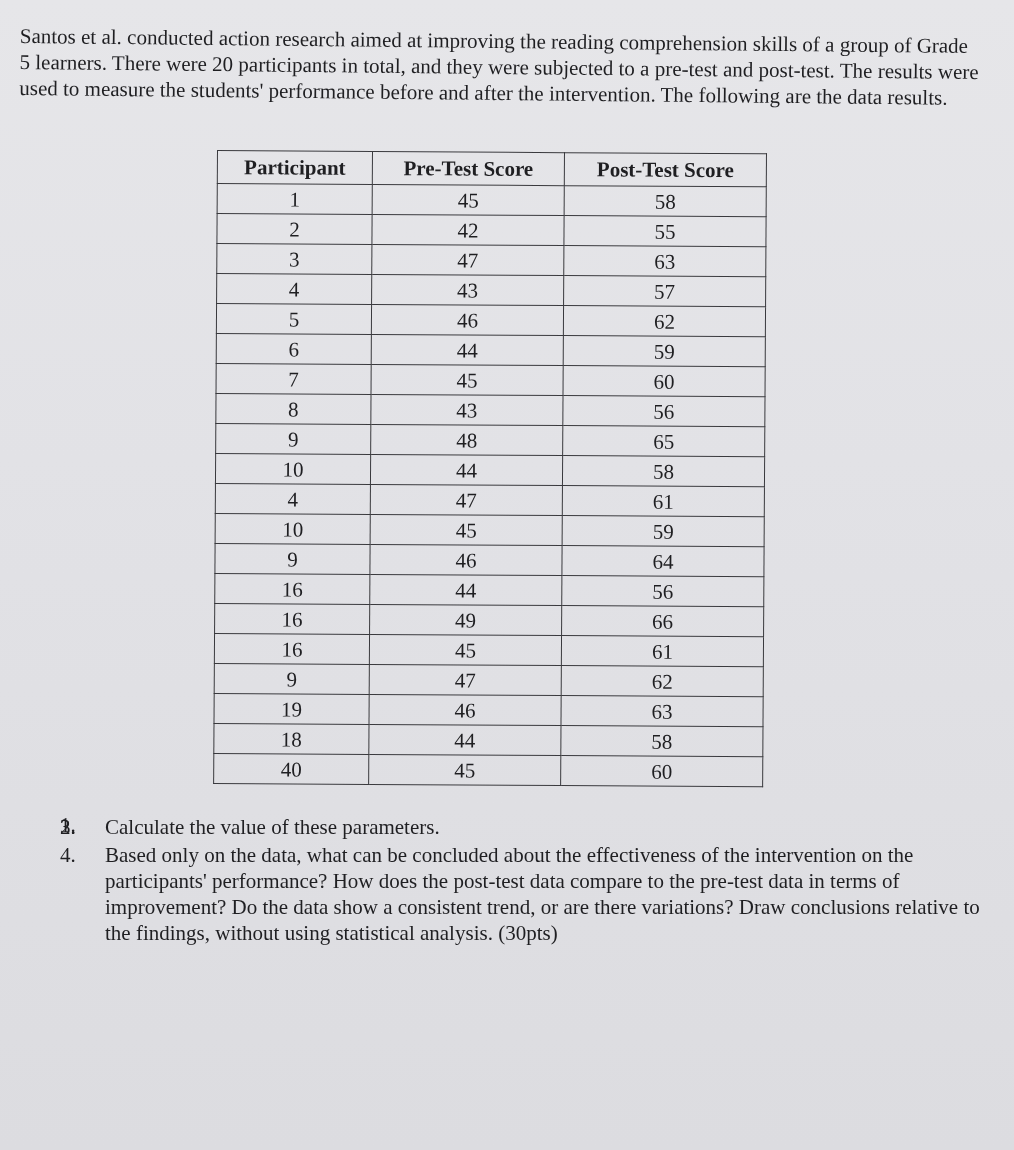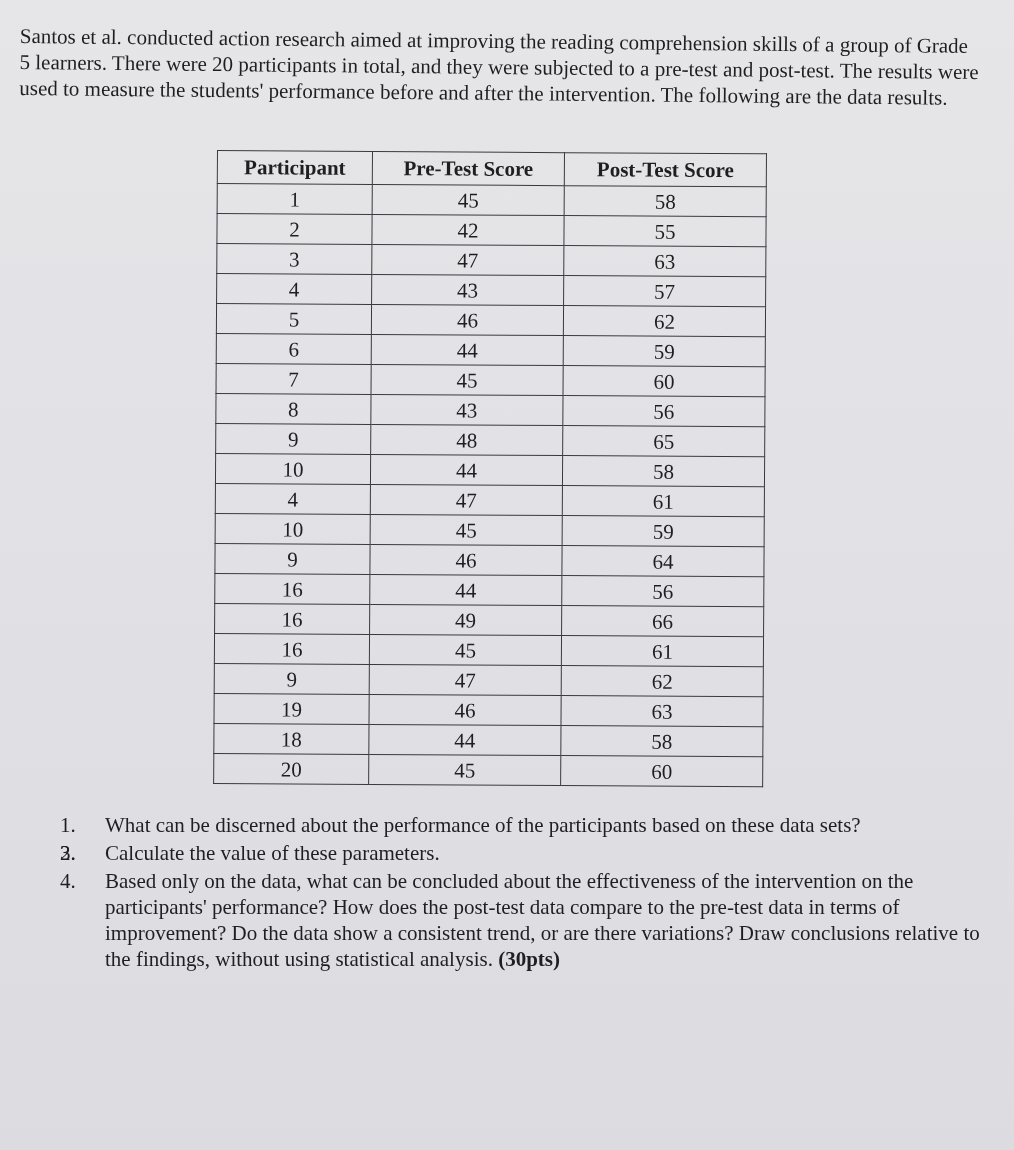--- a/index.html
+++ b/index.html
@@ -35,21 +35,21 @@
     col.c1 { width: 155px; }
     col.c2 { width: 192px; }
     col.c3 { width: 202px; }
     .questions {
       position: absolute; left: 60px; top: 812px; width: 930px;
       font-size: 21px; line-height: 26px;
       margin: 0; padding: 0; list-style: none;
     }
     .questions li { position: relative; padding-left: 45px; margin-bottom: 2px; }
     .qnum { position: absolute; left: 0; top: 0; }
-    .pts { font-weight: bold; }
+    .pts { font-weight: normal; }
   </style>
 </head>
 <body>
 
 <p class="intro">Santos et al. conducted action research aimed at improving the reading comprehension skills of a group of Grade 5 learners. There were 20 participants in total, and they were subjected to a pre-test and post-test. The results were used to measure the students' performance before and after the intervention. The following are the data results.</p>
 
 <div class="table-wrap">
   <table>
     <colgroup>
         <col class="c1">
@@ -153,26 +153,26 @@
           <td>19</td>
           <td>46</td>
           <td>63</td>
         </tr>
         <tr>
           <td>18</td>
           <td>44</td>
           <td>58</td>
         </tr>
         <tr>
-          <td>20</td>
+          <td>40</td>
           <td>45</td>
           <td>60</td>
         </tr>
       </tbody>
   </table>
 </div>
 
 <ol class="questions" id="questions">
-    <li><span class="qnum">1.</span><span>What can be discerned about the performance of the participants based on these data sets?</span></li>
+    <li><span class="qnum">1.</span></li>
     <li><span class="qnum">2.</span></li>
     <li><span class="qnum">3.</span><span>Calculate the value of these parameters.</span></li>
     <li><span class="qnum">4.</span><span>Based only on the data, what can be concluded about the effectiveness of the intervention on the participants' performance? How does the post-test data compare to the pre-test data in terms of improvement? Do the data show a consistent trend, or are there variations? Draw conclusions relative to the findings, without using statistical analysis. </span><span class="pts">(30pts)</span></li>
   </ol>
 
 </body></html>

